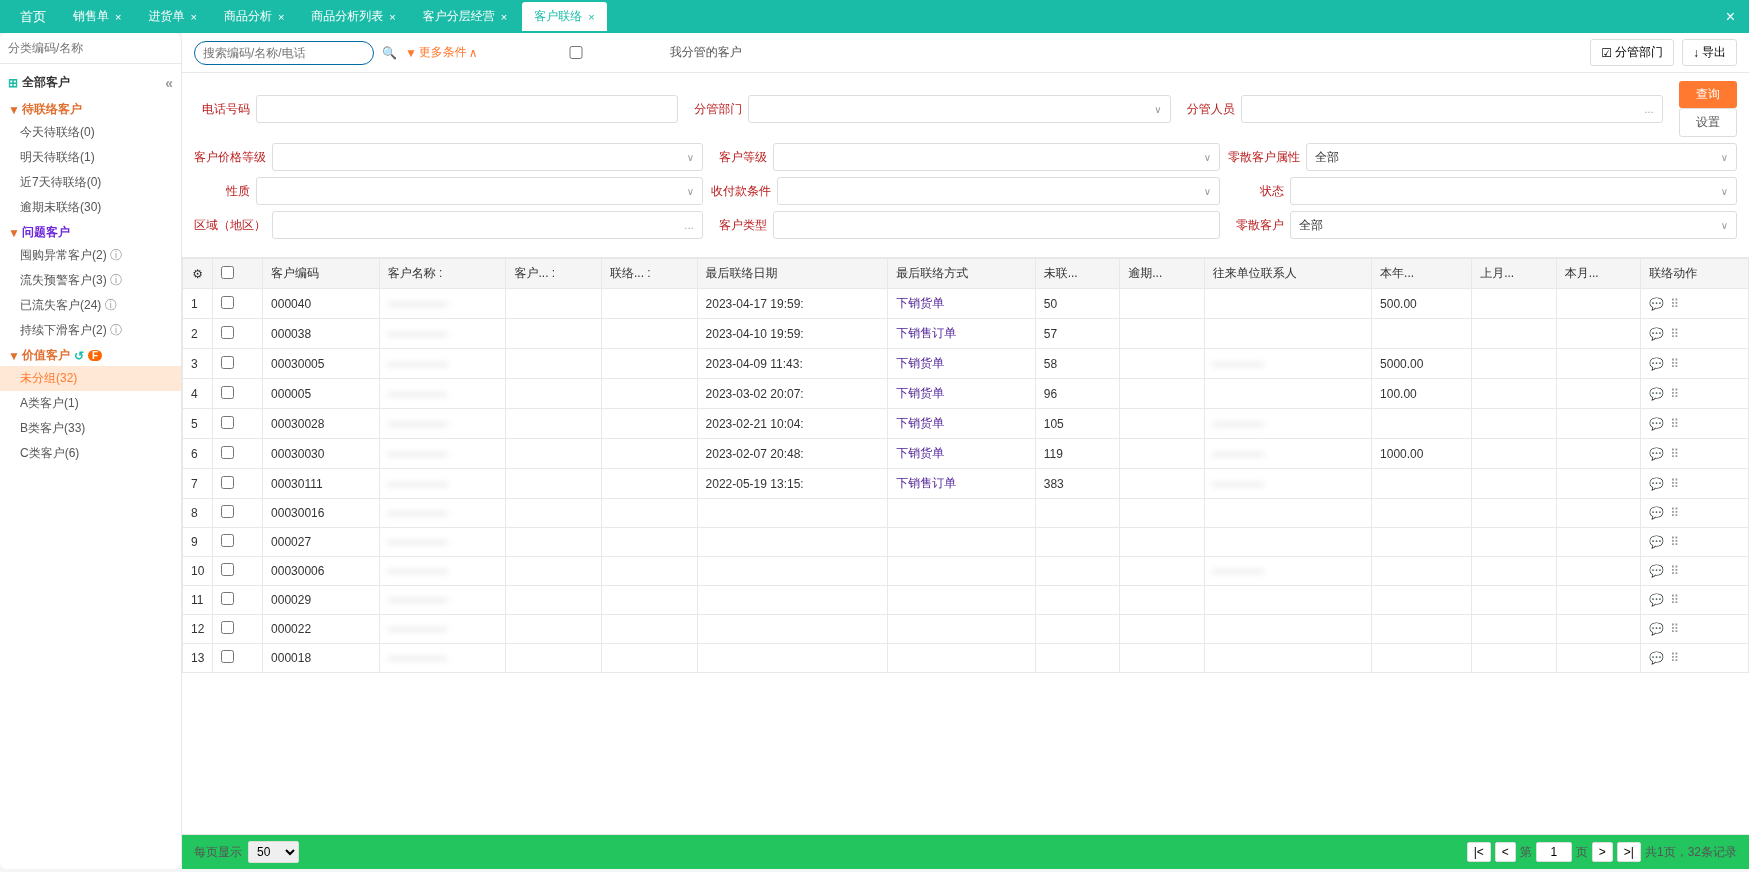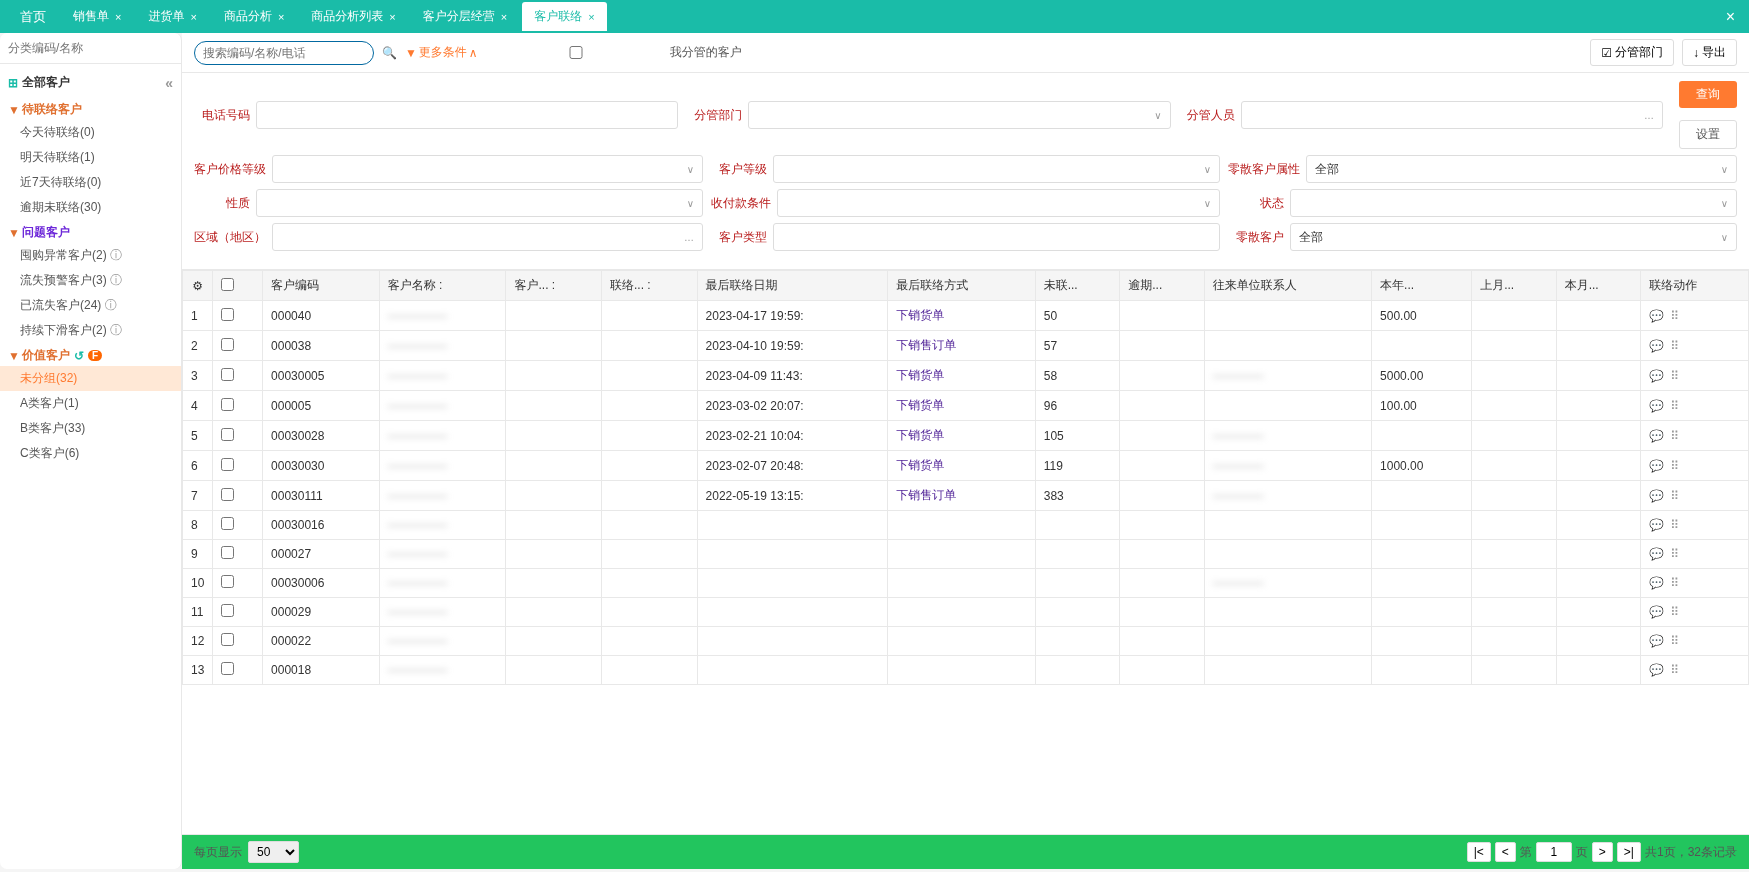--- a/index.html
+++ b/index.html
@@ -224,21 +224,21 @@
       cursor: pointer;
       background: #fff;
       color: #999;
       min-height: 28px;
     }
     .filter-input .arrow { color: #999; font-size: 10px; }
     .filter-input .dots { color: #999; font-size: 10px; }
     .filter-actions-right {
       display: flex;
       flex-direction: column;
-      gap: 12px;
+      gap: 0;
       margin-left: 8px;
     }
     .btn-primary {
       background: #ff7a30;
       color: #fff;
       border: none;
       padding: 5px 16px;
       border-radius: 3px;
       cursor: pointer;
       font-size: 12px;

